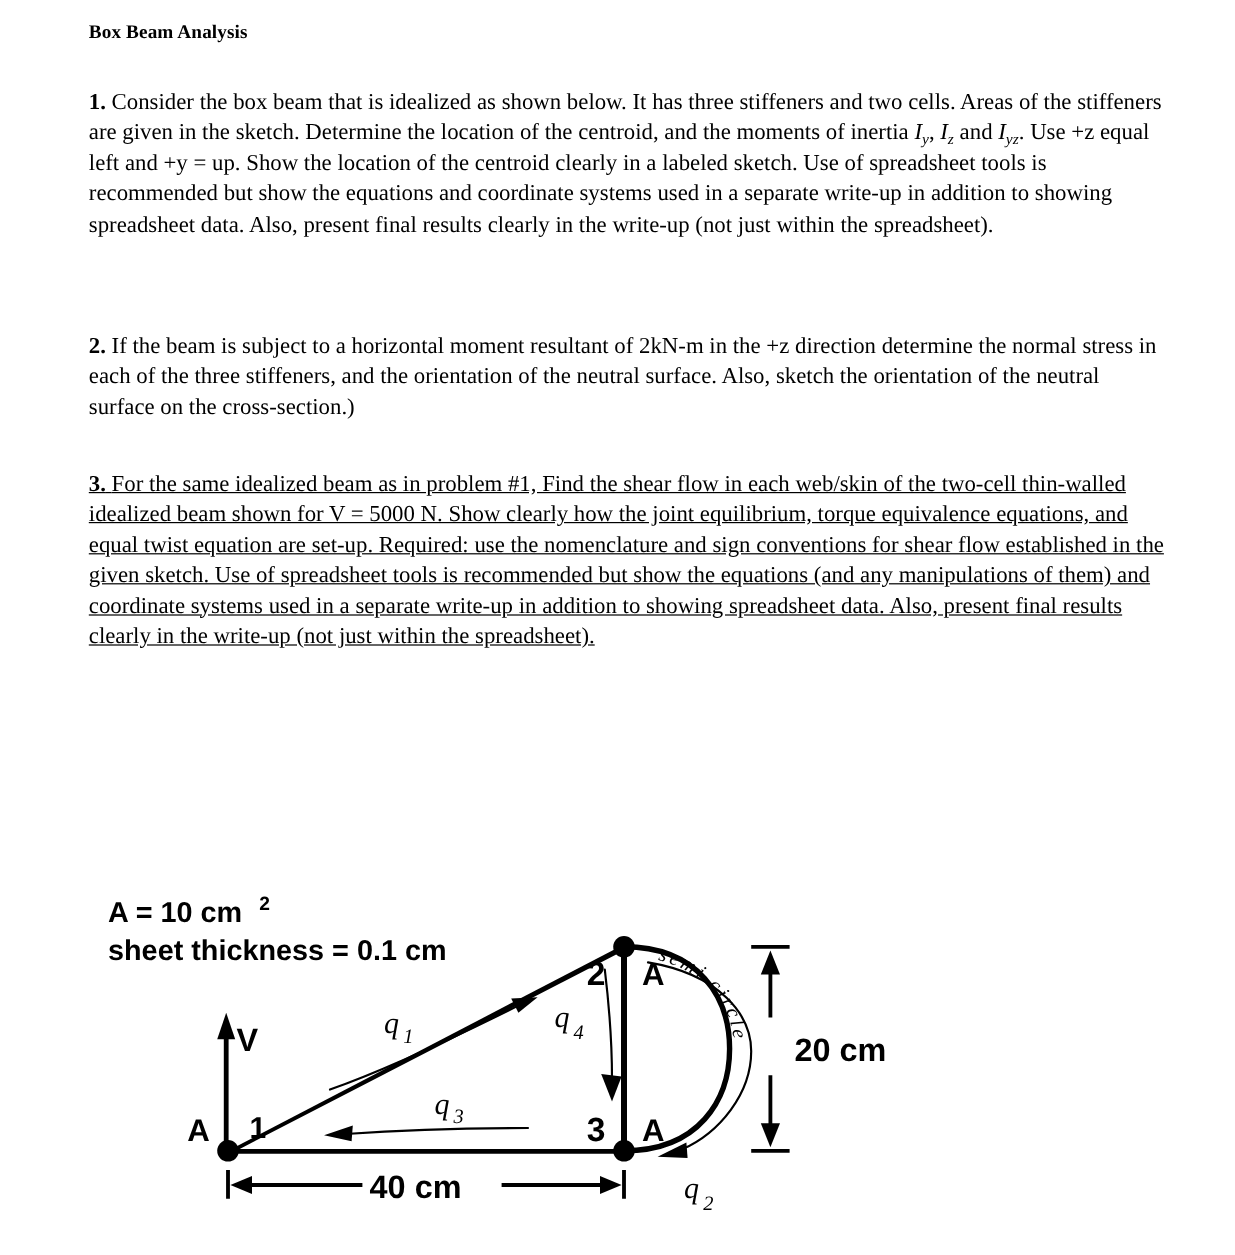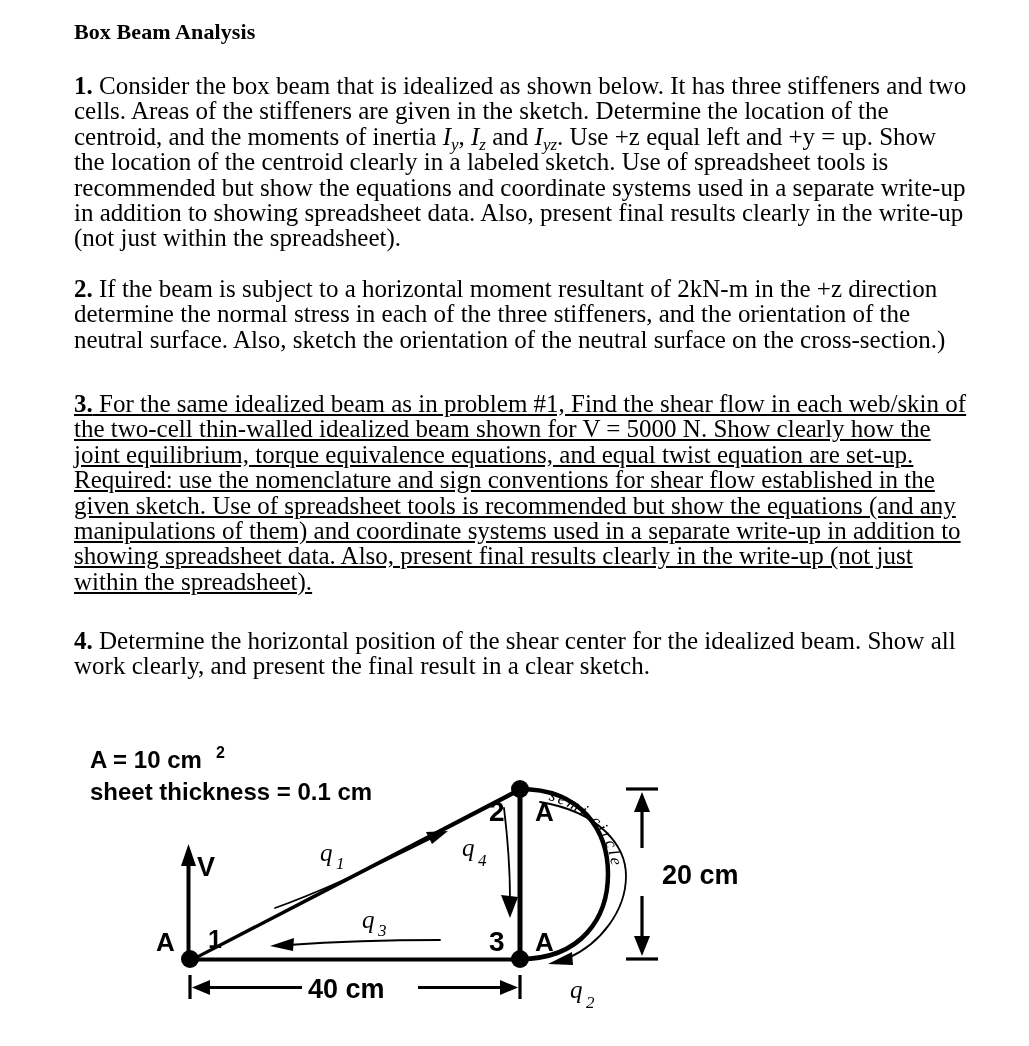--- a/index.html
+++ b/index.html
@@ -19,29 +19,29 @@
     position: absolute;
     left: 0; top: 0;
     width: 1029px;
     height: 1046px;
     background: #fff;
   }
   .doc-title {
     position: absolute;
     left: 74px;
     top: 19px;
-    font-size: 22px;
+    font-size: 16px;
     font-weight: bold;
     letter-spacing: 0.1px;
   }
   .para {
     position: absolute;
     left: 74px;
     width: 897px;
-    font-size: 25px;
+    font-size: 19px;
     line-height: 25.4px;
     text-align: left;
   }
   .para .num {
     font-weight: bold;
   }
   .ital { font-style: italic; }
   sub {
     font-size: 0.68em;
     line-height: 0;
@@ -81,21 +81,20 @@
 <div id="page">
 
   <div class="doc-title">Box Beam Analysis</div>
 
   <div class="para" id="p1"><span class="num">1.</span> <span>Consider the box beam that is idealized as shown below.  It has three stiffeners and two cells. Areas of the stiffeners are given in the sketch.  Determine the location of the centroid, and the moments of inertia </span><span class="ital">I</span><sub class="ital">y</sub><span>, </span><span class="ital">I</span><sub class="ital">z</sub><span> and </span><span class="ital">I</span><sub class="ital">yz</sub><span>.  Use +z equal left and +y = up.  Show the location of the centroid clearly in a labeled sketch. Use of spreadsheet tools is recommended but show the equations and coordinate systems used in a separate write-up in addition to showing spreadsheet data. Also, present final results clearly in the write-up (not just within the spreadsheet).</span></div>
 
   <div class="para" id="p2"><span class="num">2.</span> <span>If the beam is subject to a horizontal moment resultant of 2kN-m in the +z direction determine the normal stress in each of the three stiffeners, and the orientation of the neutral surface. Also, sketch the orientation of the neutral surface on the cross-section.)</span></div>
 
   <div class="para" id="p3"><span class="num">3.</span> <span>For the same idealized beam as in problem #1,  Find the shear flow in each web/skin of the two-cell thin-walled idealized beam shown for V = 5000 N. Show clearly how the joint equilibrium, torque equivalence equations, and equal twist equation are set-up.  Required: use the nomenclature and sign conventions for shear flow established in the given sketch.  Use of spreadsheet tools is recommended but show the equations (and any manipulations of them) and coordinate systems used in a separate write-up in addition to showing spreadsheet data. Also, present final results clearly in the write-up (not just within the spreadsheet).</span></div>
 
-  <div class="para" id="p4"><span class="num">4.</span> <span>Determine the horizontal position of the shear center for the idealized beam. Show all work clearly, and present the final result in a clear sketch.</span></div>
 
   <div id="figure">
     <svg width="700" height="300" viewBox="0 0 700 300" xmlns="http://www.w3.org/2000/svg">
 
       <text class="fig-text" x="20" y="32" font-size="24">A = 10 cm</text>
       <text class="fig-text" x="146" y="22" font-size="16">2</text>
       <text class="fig-text" x="20" y="64" font-size="24">sheet thickness = 0.1 cm</text>
 
       <path d="M 120 223 L 450 51 L 450 56 L 121 226 Z" fill="#000"></path>
 

